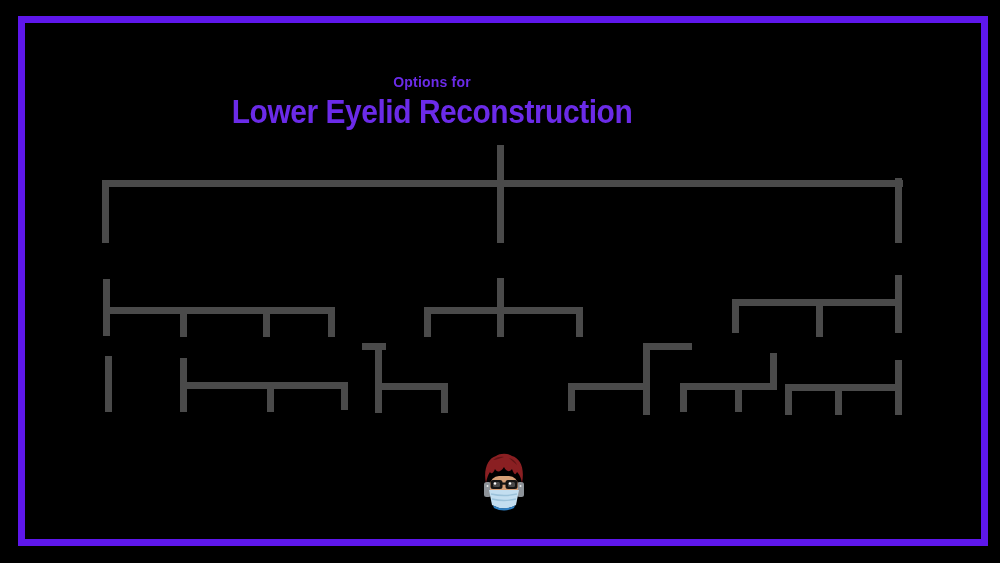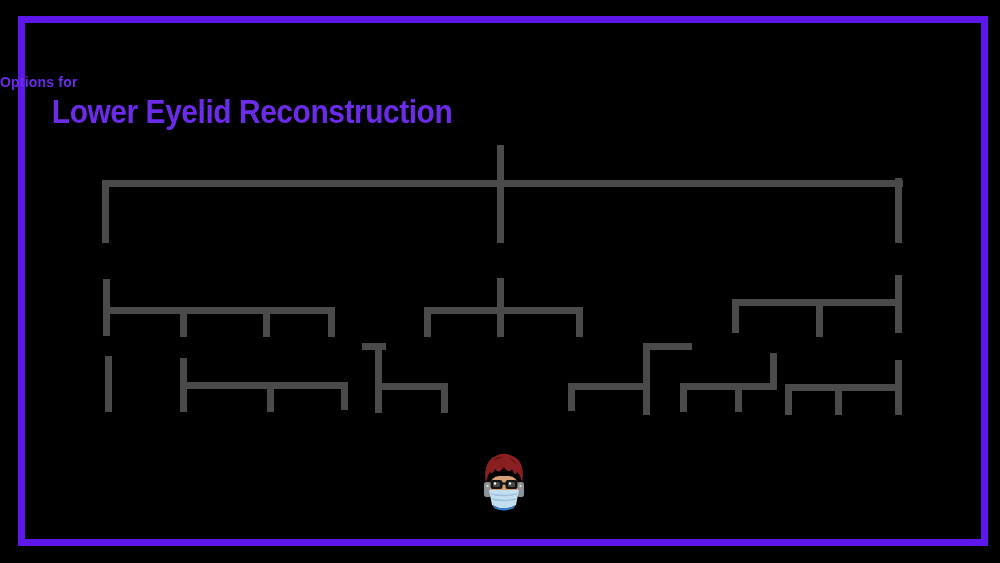--- a/index.html
+++ b/index.html
@@ -14,21 +14,21 @@
     position:absolute;
     left:18px;top:16px;
     width:970px;height:530px;
     border:7px solid var(--accent,#5e17eb);
     box-sizing:border-box;
   }
   #header{
     position:absolute;
     left:0;top:74px;
     width:864px;
-    text-align:left;
+    text-align:center;
     color:var(--title,#6b2be8);
   }
   #eyebrow{
     font-size:14px;
     font-weight:700;
     letter-spacing:0.2px;
     margin-bottom:2px;
   }
   #title{
     font-size:34px;

